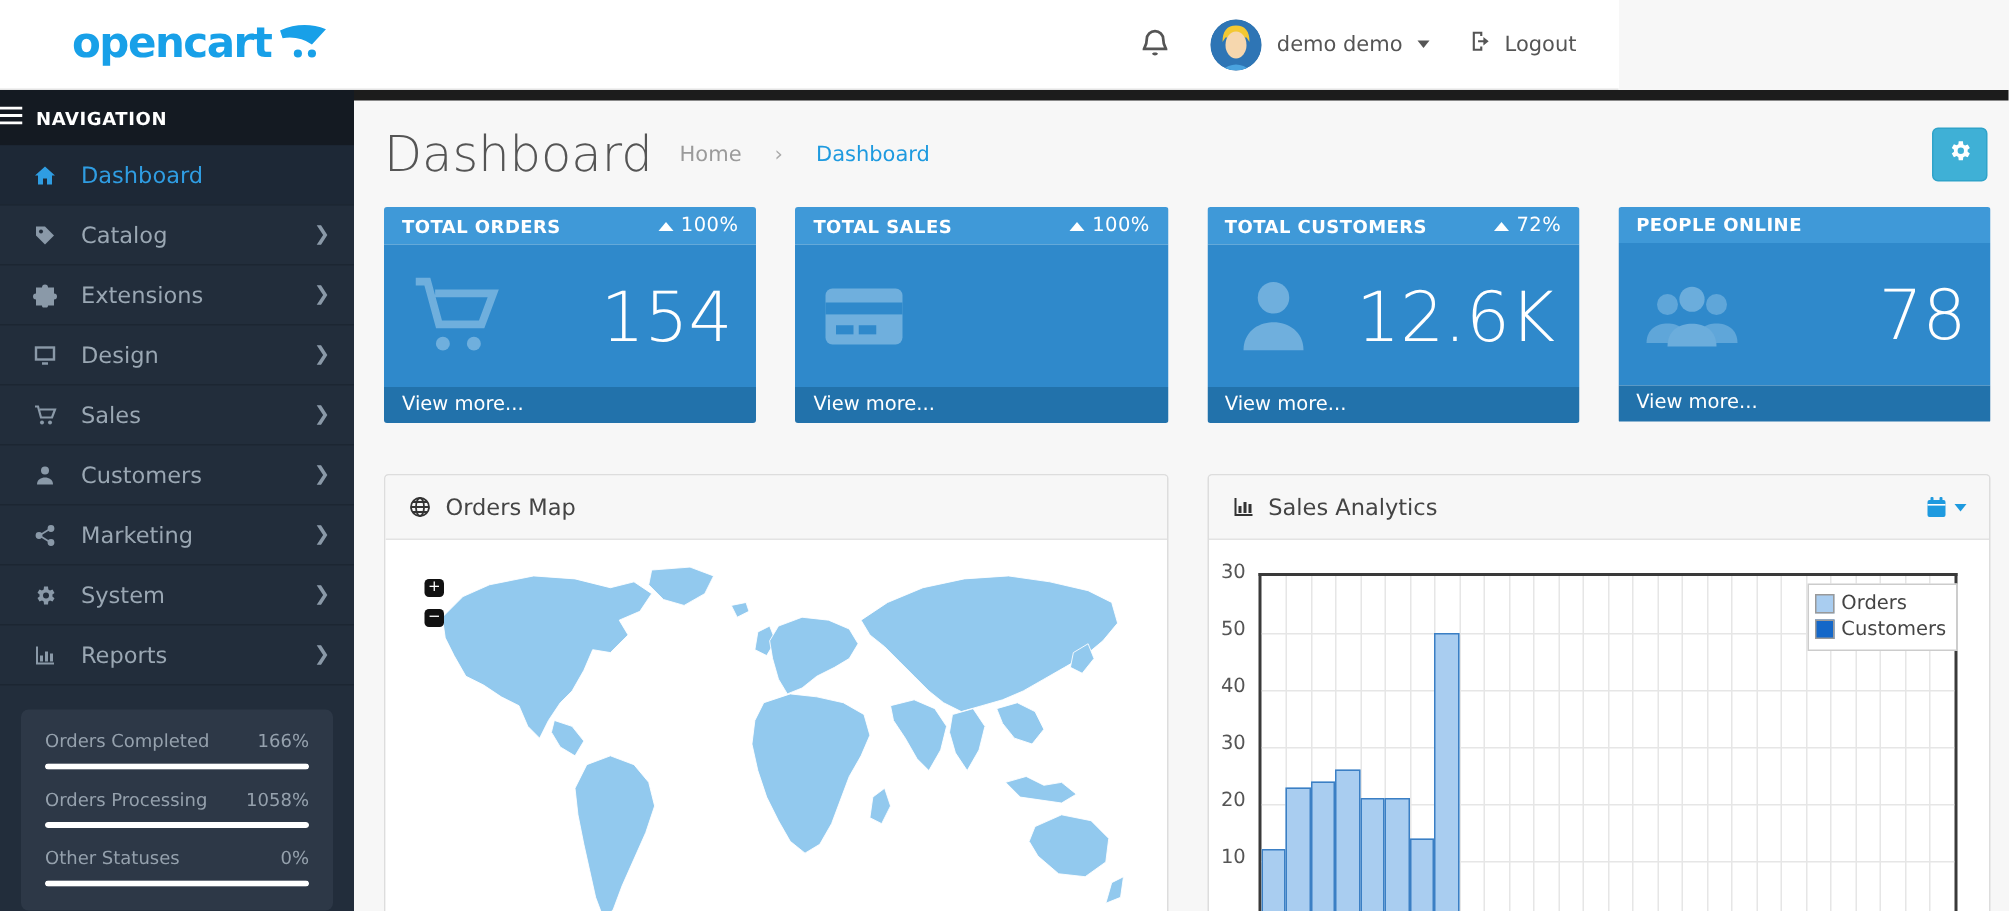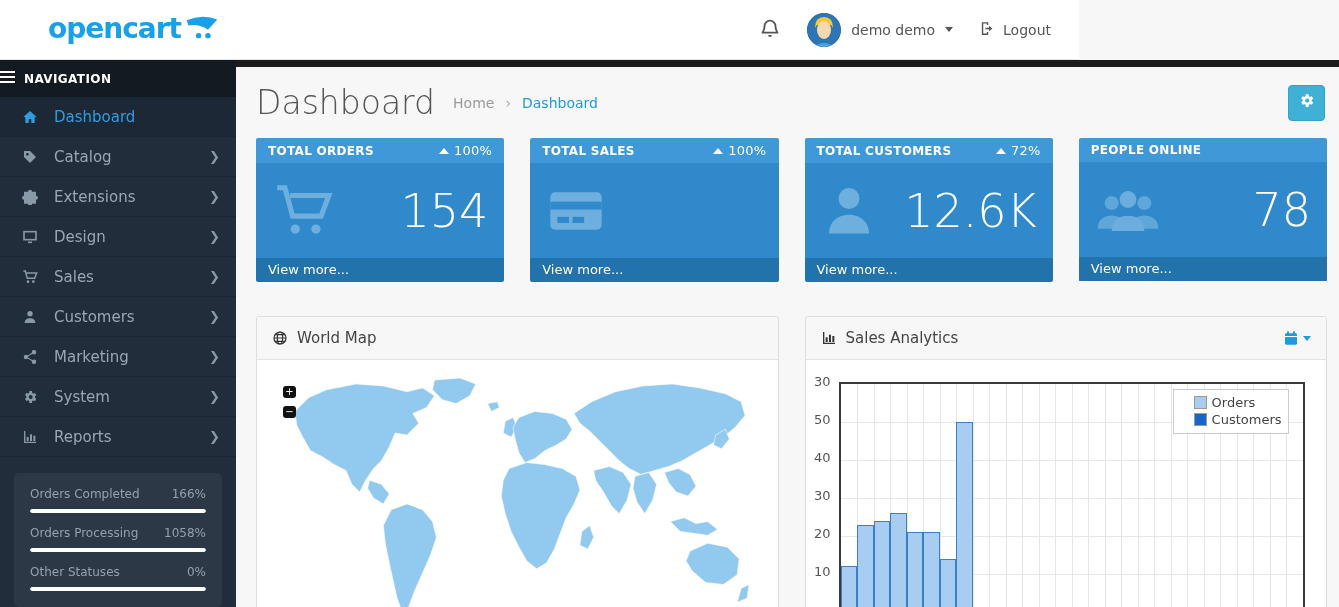--- a/index.html
+++ b/index.html
@@ -30,21 +30,21 @@
   .stat-row:first-child { margin-top:0; }
   .stat-line { display:flex; justify-content:space-between; color:#95a1ad; font-size:12px; }
   .stat-bar { margin-top:8px; height:4px; background:rgba(255,255,255,.18); border-radius:2px; overflow:hidden; }
   .stat-fill { height:100%; background:#fff; width:100%; border-radius:2px; }
 
   
   .content { position:absolute; top:60px; left:236px; width:1103px; height:547px; background:#f7f7f7; }
   .black-strip { height:7px; background:#1c1c1c; }
   .page-head { display:flex; align-items:center; padding:16px 14px 10px 20px; }
   .page-title { font-size:33px; font-weight:300; color:#555; margin-right:18px; }
-  .breadcrumb { display:flex; align-items:center; gap:11px; font-size:14px; }
+  .breadcrumb { display:flex; align-items:center; gap:22px; font-size:14px; }
   .bc-home { color:#9a9a9a; cursor:pointer; }
   .bc-sep { color:#aaa; }
   .bc-cur { color:#1e9adf; cursor:pointer; }
   .gear-btn { margin-left:auto; width:37px; height:36px; background:#3fb0d6; border:1px solid #2fa3c9; border-radius:4px; display:flex; align-items:center; justify-content:center; color:#fff; cursor:pointer; }
 
   
   .tiles { display:grid; grid-template-columns:repeat(4,1fr); gap:26px; padding:6px 12px 16px 20px; }
   .tile { border-radius:2px; overflow:hidden; color:#fff; }
   .tile-head { background:#3f99d8; display:flex; justify-content:space-between; align-items:center; padding:5px 12px; font-size:12px; font-weight:bold; letter-spacing:.3px; }
   .tile-change { display:flex; align-items:center; gap:5px; font-weight:normal; font-size:13px; }
@@ -69,21 +69,21 @@
   .map-svg { position:absolute; left:30px; top:6px; }
   .map-svg path { fill:#92c9ee; stroke:#fff; stroke-width:0.6; }
 
   
   .chart-wrap { position:absolute; left:33px; top:22px; width:466px; height:240px; }
   .plot { position:absolute; left:0; top:0; width:466px; height:300px; border:2px solid #3a3a3a; border-bottom:none; background:#fff; overflow:hidden; }
   .vline { position:absolute; top:0; bottom:0; width:1px; background:#e6e6e6; }
   .hline { position:absolute; left:0; right:0; height:1px; background:#e6e6e6; }
   .bar { position:absolute; border:1px solid #3b7fc4; background:#a9cdf0; }
   .ylab { position:absolute; right:100%; margin-right:8px; width:24px; text-align:right; font-size:13px; color:#555; transform:translateY(-8px); }
-  .legend { position:absolute; top:7px; right:16px; background:#fff; border:1px solid #ccc; padding:3px 6px 4px 20px; z-index:4; }
+  .legend { position:absolute; top:7px; right:0; background:#fff; border:1px solid #ccc; padding:3px 6px 4px 4px; z-index:4; }
   .leg-row { display:flex; align-items:center; gap:5px; margin:2px 0; }
   .leg-sw { width:13px; height:13px; border:1px solid #999; }
   .leg-lb { font-size:13px; color:#444; }
 </style>
 </head>
 <body>
 
 <div class="topbar">
   <div class="logo">
     <span class="logo-text">opencart</span>
@@ -372,21 +372,21 @@
 
     <div class="panel">
       <div class="panel-head">
         <span class="picon">
           <svg width="16" height="16" viewBox="0 0 24 24" fill="none" stroke="#333" stroke-width="1.8">
               <circle cx="12" cy="12" r="9"></circle>
               <ellipse cx="12" cy="12" rx="4" ry="9"></ellipse>
               <path d="M3 12h18M4.5 7h15M4.5 17h15"></path>
             </svg>
         </span>
-        <span>World Map</span>
+        <span>Orders Map</span>
       </div>
       <div class="panel-body">
         <div class="map-zoom zin">+</div>
         <div class="map-zoom zout">−</div>
         <svg class="map-svg" width="462" height="262" viewBox="0 0 470 250">
 
           <path d="M8 38 L22 24 40 16 70 10 98 12 122 18 138 14 150 22 142 34 128 40 134 50 122 62 110 60 104 74 96 88 88 96 80 108 74 120 66 112 60 98 48 92 36 84 24 78 16 64 10 52 Z"></path>
           <path d="M84 108 L96 112 104 122 98 132 88 126 82 116 Z"></path>
 
           <path d="M150 6 L176 4 192 10 186 22 172 30 158 26 148 16 Z"></path>

